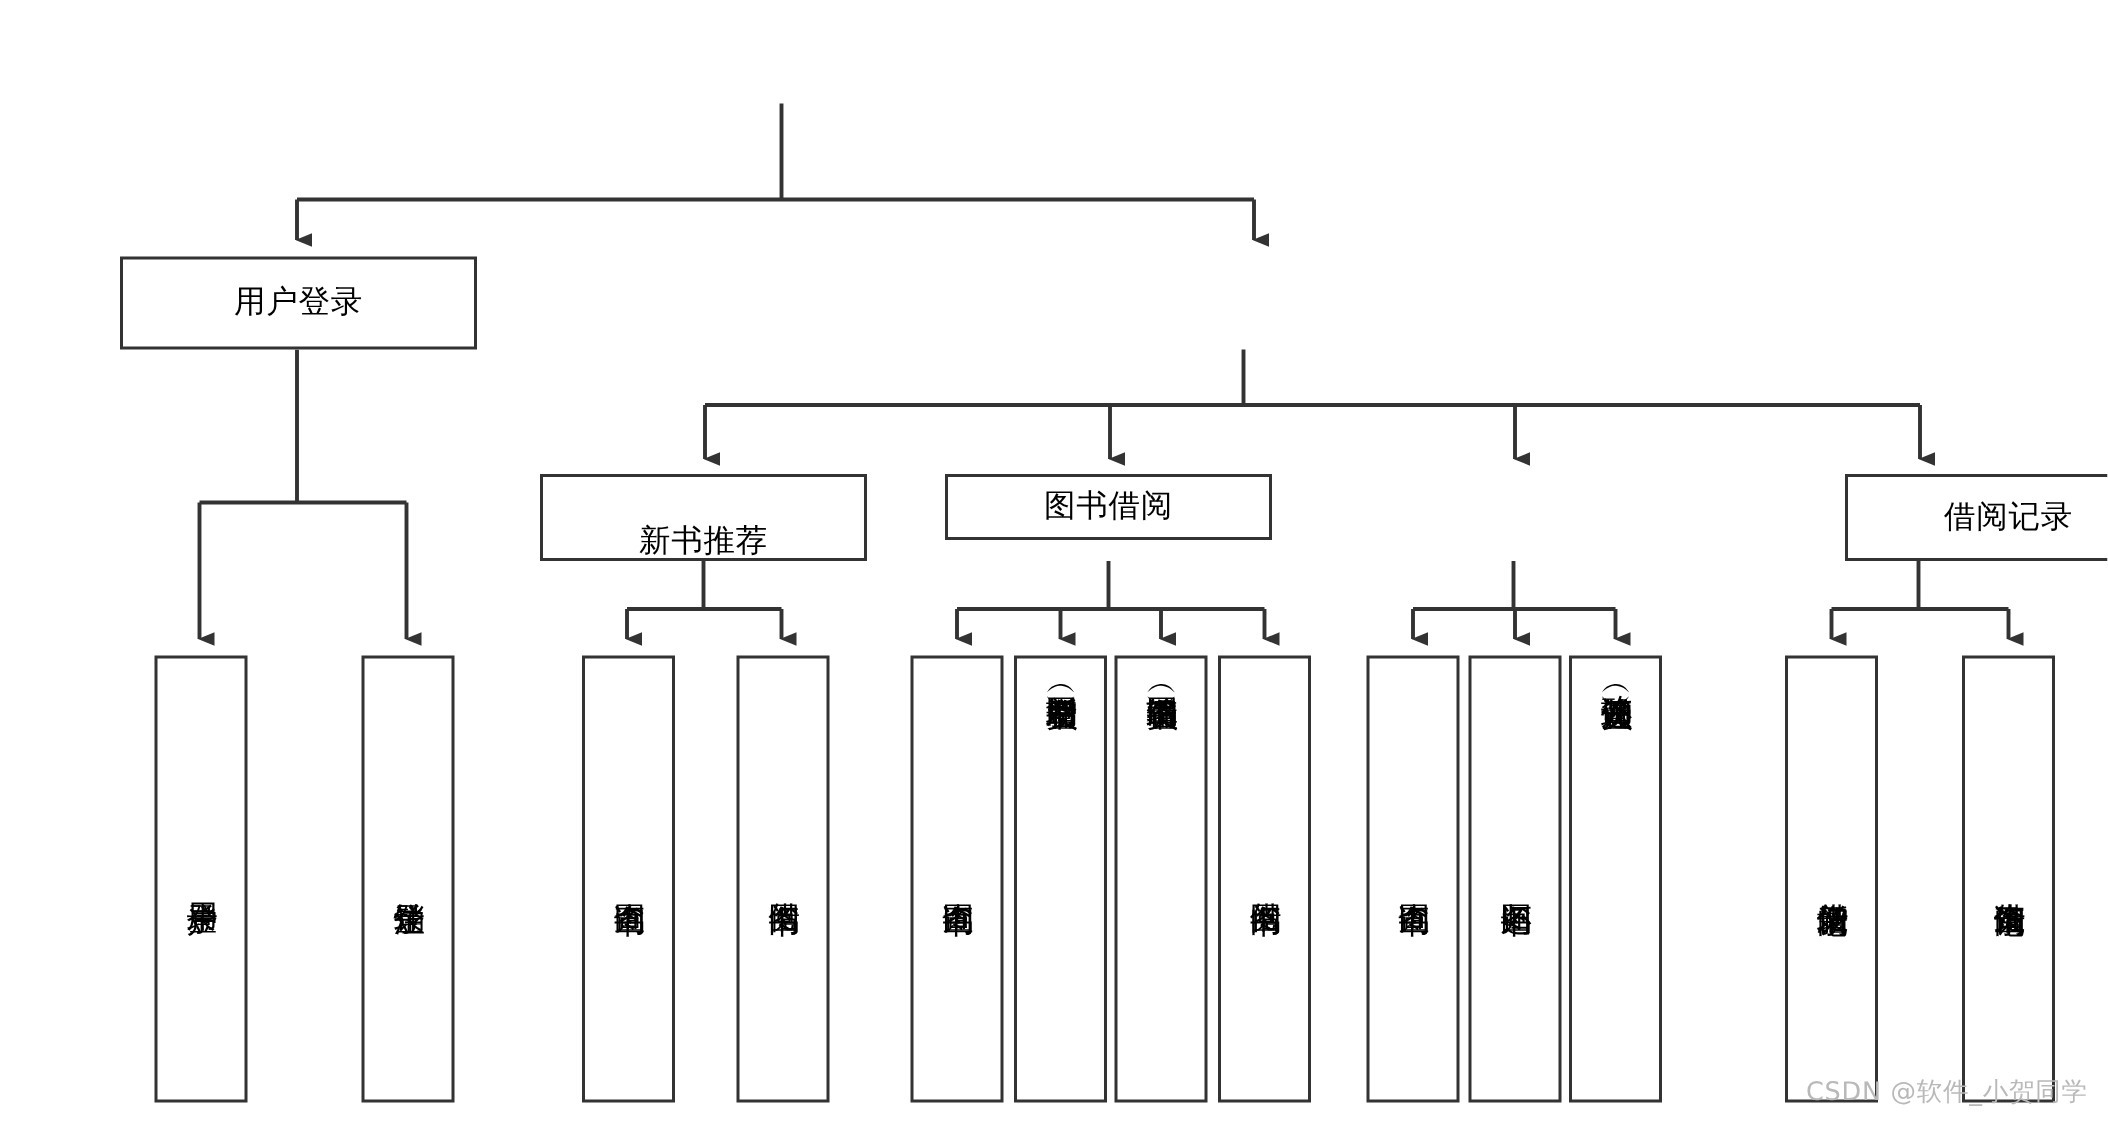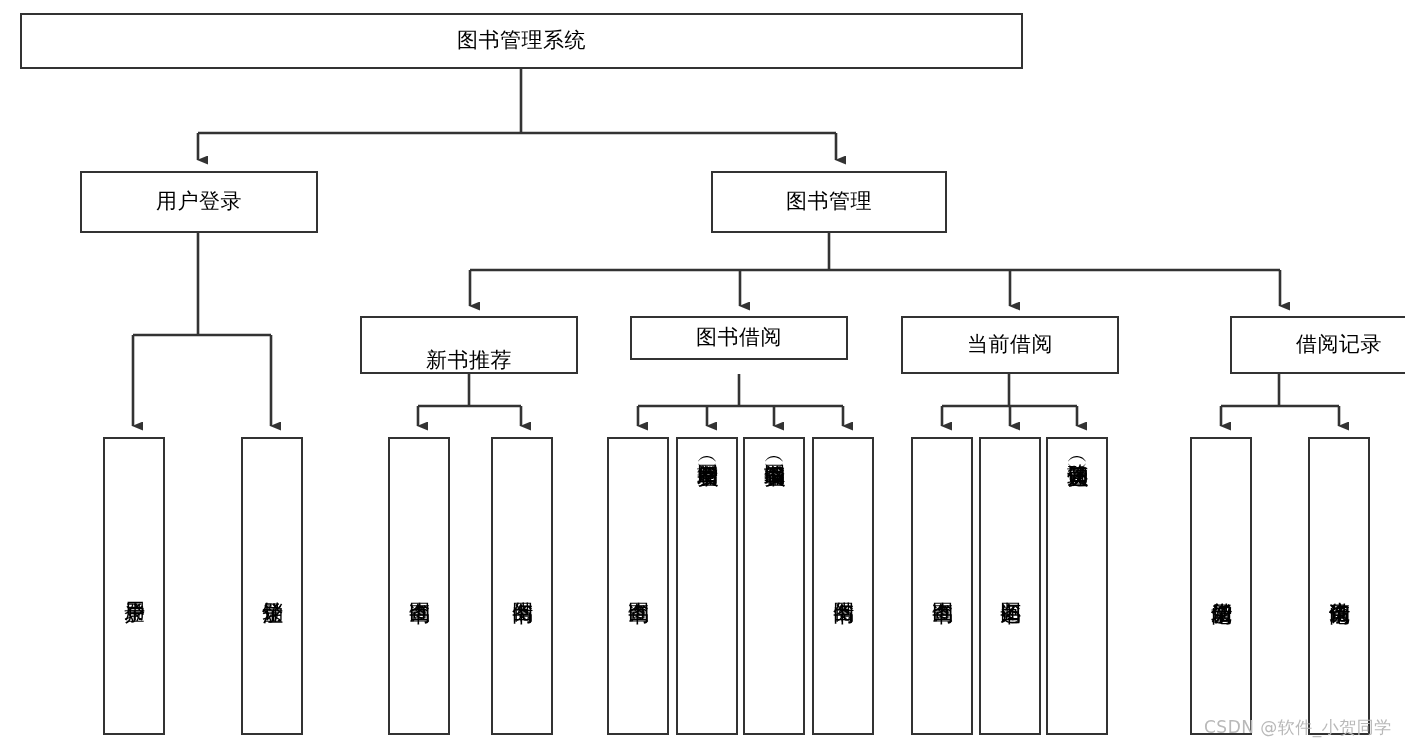--- a/index.html
+++ b/index.html
@@ -113,39 +113,30 @@
       <path d="M1010,406 L1010,426" marker-end="url(#arrowhead)"></path>
       <path d="M1077,406 L1077,426" marker-end="url(#arrowhead)"></path>
 
       <path d="M1279,374 L1279,406"></path>
       <path d="M1221,406 L1339,406"></path>
       <path d="M1221,406 L1221,426" marker-end="url(#arrowhead)"></path>
       <path d="M1339,406 L1339,426" marker-end="url(#arrowhead)"></path>
     </g>
   </svg>
 
-  <div class="node horiz" style="left:20px; top:13px; width:1003px; height:56px;">
-    <span>图书管理系统</span>
-  </div>
 
   <div class="node horiz" style="left:80px; top:171px; width:238px; height:62px;">
     <span>用户登录</span>
-  </div>
-  <div class="node horiz" style="left:711px; top:171px; width:236px; height:62px;">
-    <span>图书管理</span>
   </div>
 
   <div class="node horiz" style="left:360px; top:316px; width:218px; height:58px;align-items:flex-end;">
     <span>新书推荐</span>
   </div>
   <div class="node horiz" style="left:630px; top:316px; width:218px; height:44px;">
     <span>图书借阅</span>
-  </div>
-  <div class="node horiz" style="left:901px; top:316px; width:218px; height:58px;">
-    <span>当前借阅</span>
   </div>
   <div class="node horiz" style="left:1230px; top:316px; width:218px; height:58px;">
     <span>借阅记录</span>
   </div>
 
   <div class="node vert centered" style="left:103px; top:437px; width:62px; height:298px;">
     <span class="vlabel">用户登录</span>
   </div>
   <div class="node vert centered" style="left:241px; top:437px; width:62px; height:298px;">
     <span class="vlabel">注销登录</span>

